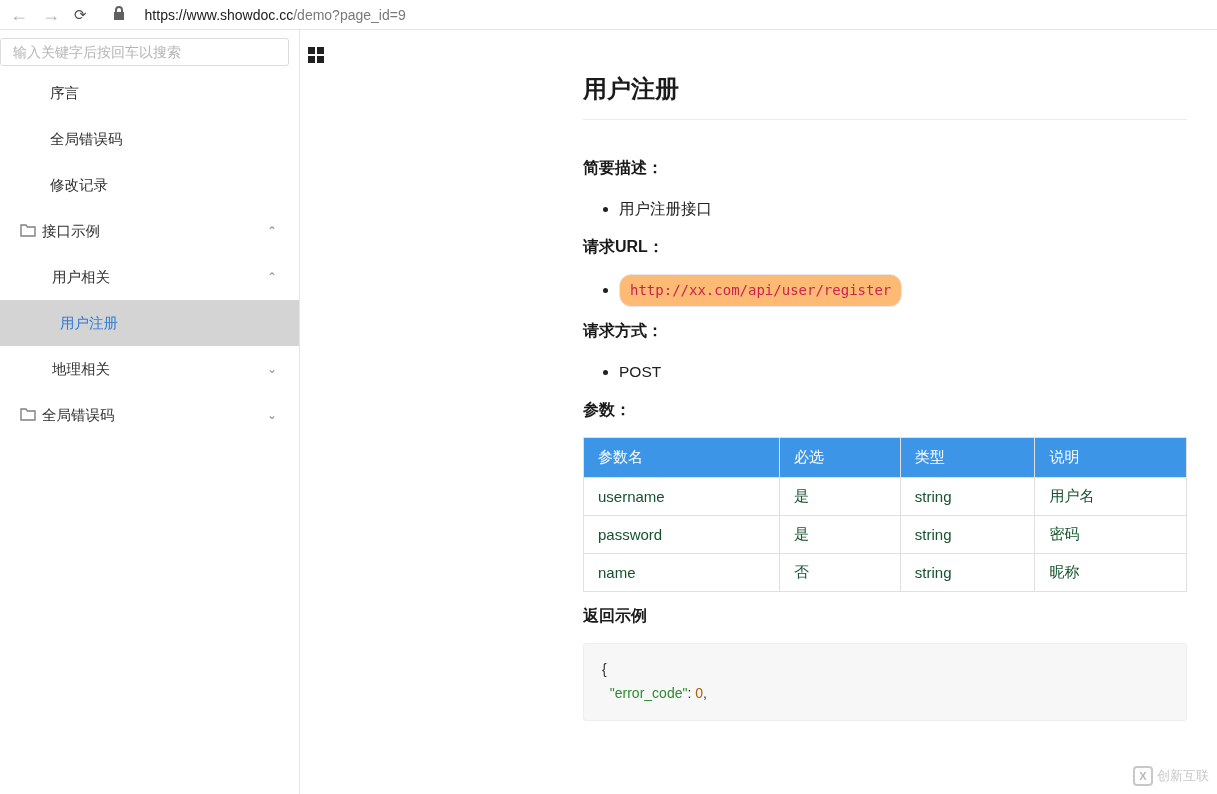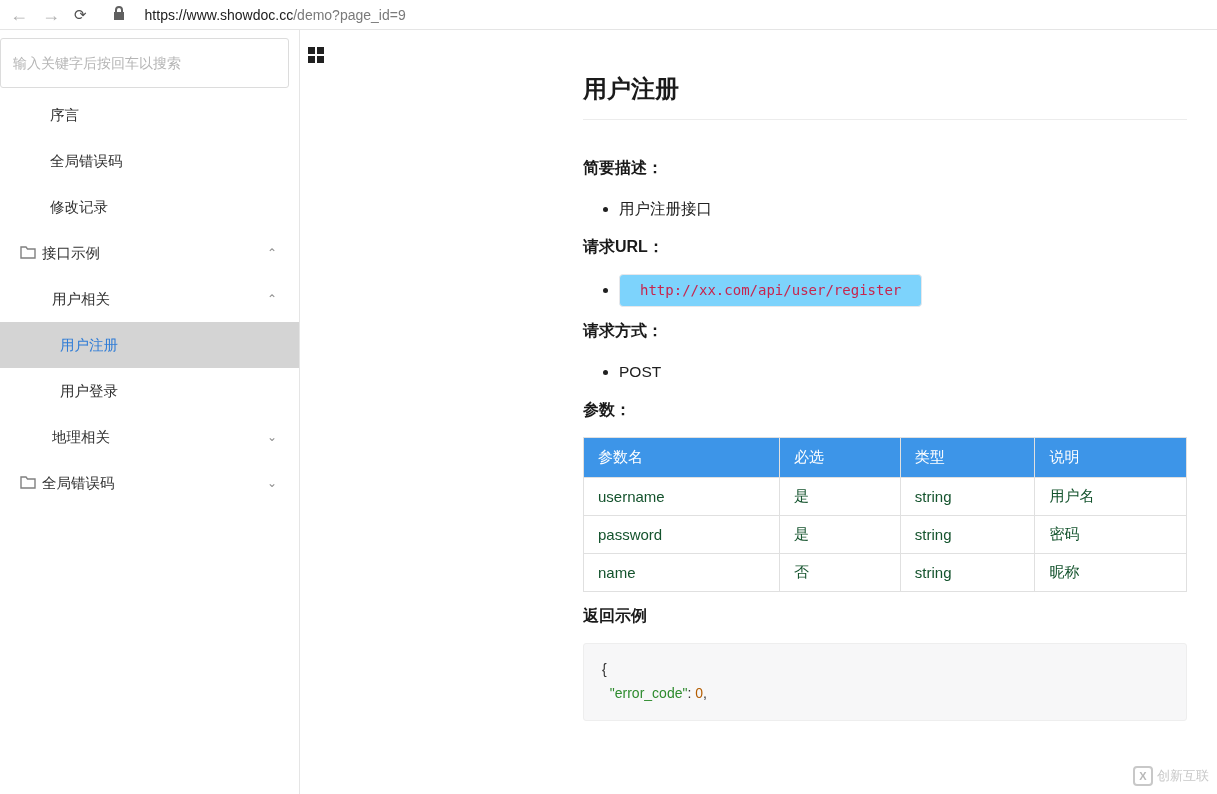--- a/index.html
+++ b/index.html
@@ -62,21 +62,21 @@
       width: 300px;
       border-right: 1px solid #e5e5e5;
       background: #fff;
       overflow-y: auto;
     }
     .search-wrap {
       padding: 8px 10px 4px 0;
     }
     .search-input {
       width: 100%;
-      height: 50px;
+      height: 28px;
       border: 1px solid #dcdcdc;
       border-radius: 3px;
       padding: 0 12px;
       font-size: 14px;
       outline: none;
       color: #333;
     }
     .search-input::placeholder {
       color: #b5b5b5;
     }
@@ -155,27 +155,27 @@
       padding-left: 36px;
       margin-bottom: 10px;
     }
     ul.bullets li {
       font-size: 15.5px;
       color: #202020;
       line-height: 1.8;
     }
     .code-inline {
       display: inline-block;
-      background: #7dd3fc;
+      background: #fdba74;
       border: 1px solid #e7e7ea;
-      border-radius: 4px;
+      border-radius: 12px;
       color: #c7254e;
       font-family: Consolas, Monaco, monospace;
       font-size: 14px;
-      padding: 3px 20px;
+      padding: 3px 10px;
     }
     table.params {
       width: 100%;
       border-collapse: collapse;
       margin-top: 14px;
     }
     table.params th {
       background: #3d95e8;
       color: #fff;
       text-align: left;
@@ -268,23 +268,20 @@
       </span>
       <span>接口示例</span>
       <span class="chev">⌃</span>
     </div>
     <div class="nav-item sub">
       <span>用户相关</span>
       <span class="chev">⌃</span>
     </div>
     <div class="nav-item leaf active">
         <span>用户注册</span>
-      </div>
-    <div class="nav-item leaf">
-        <span>用户登录</span>
       </div>
     <div class="nav-item sub">
       <span>地理相关</span>
       <span class="chev">⌄</span>
     </div>
     <div class="nav-item cat">
       <span class="folder-icon">
         <svg width="16" height="14" viewBox="0 0 16 14">
             <path fill="none" stroke="#808080" stroke-width="1.4" d="M1 2h5l1.5 2H15v9H1z"></path>
           </svg>

